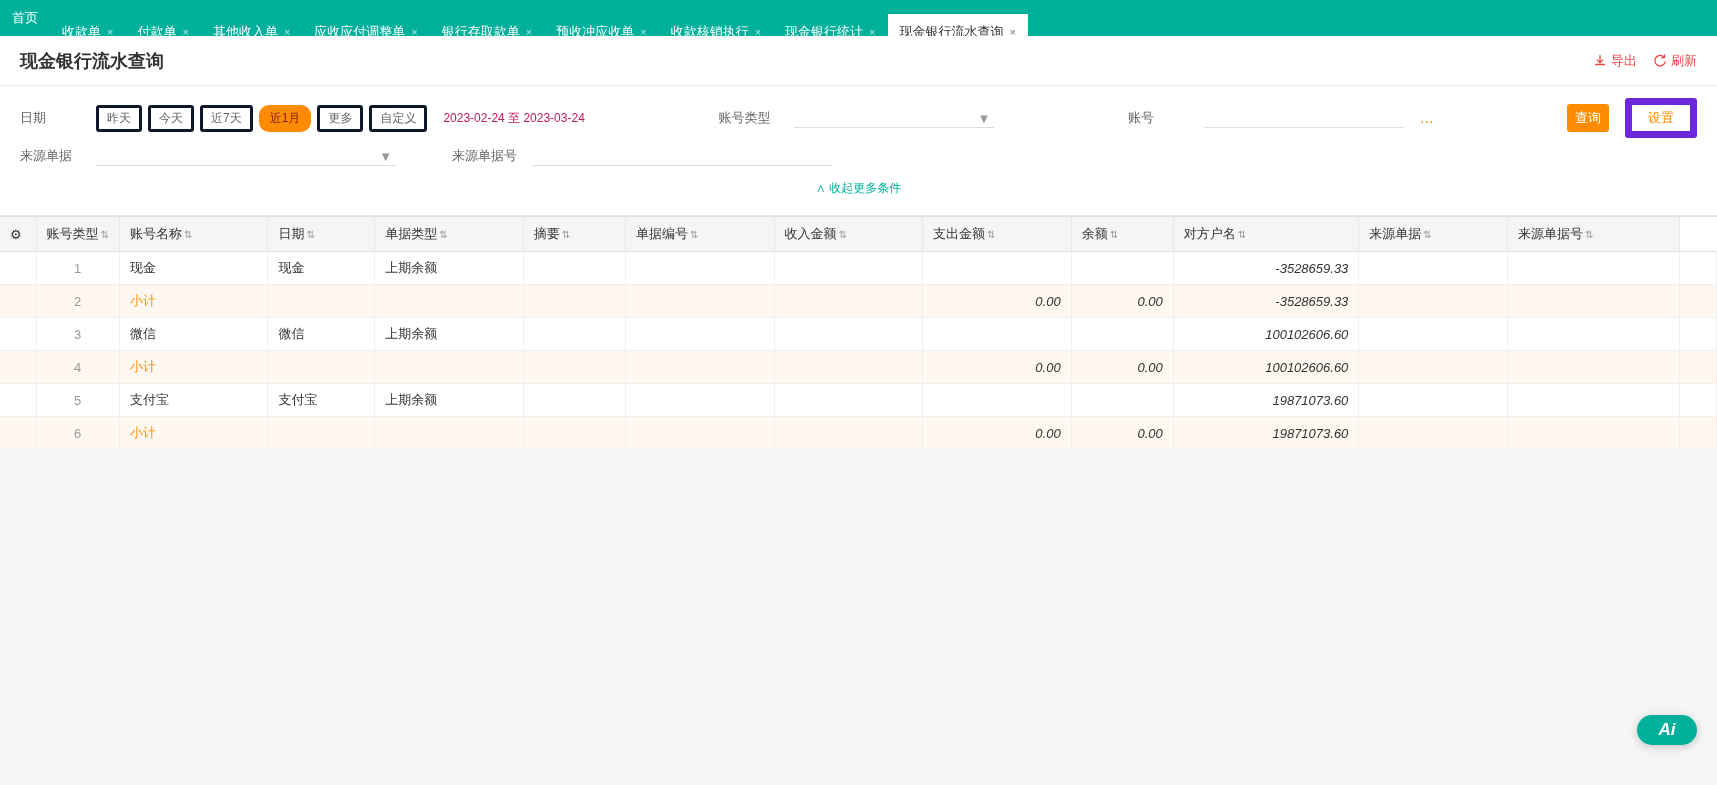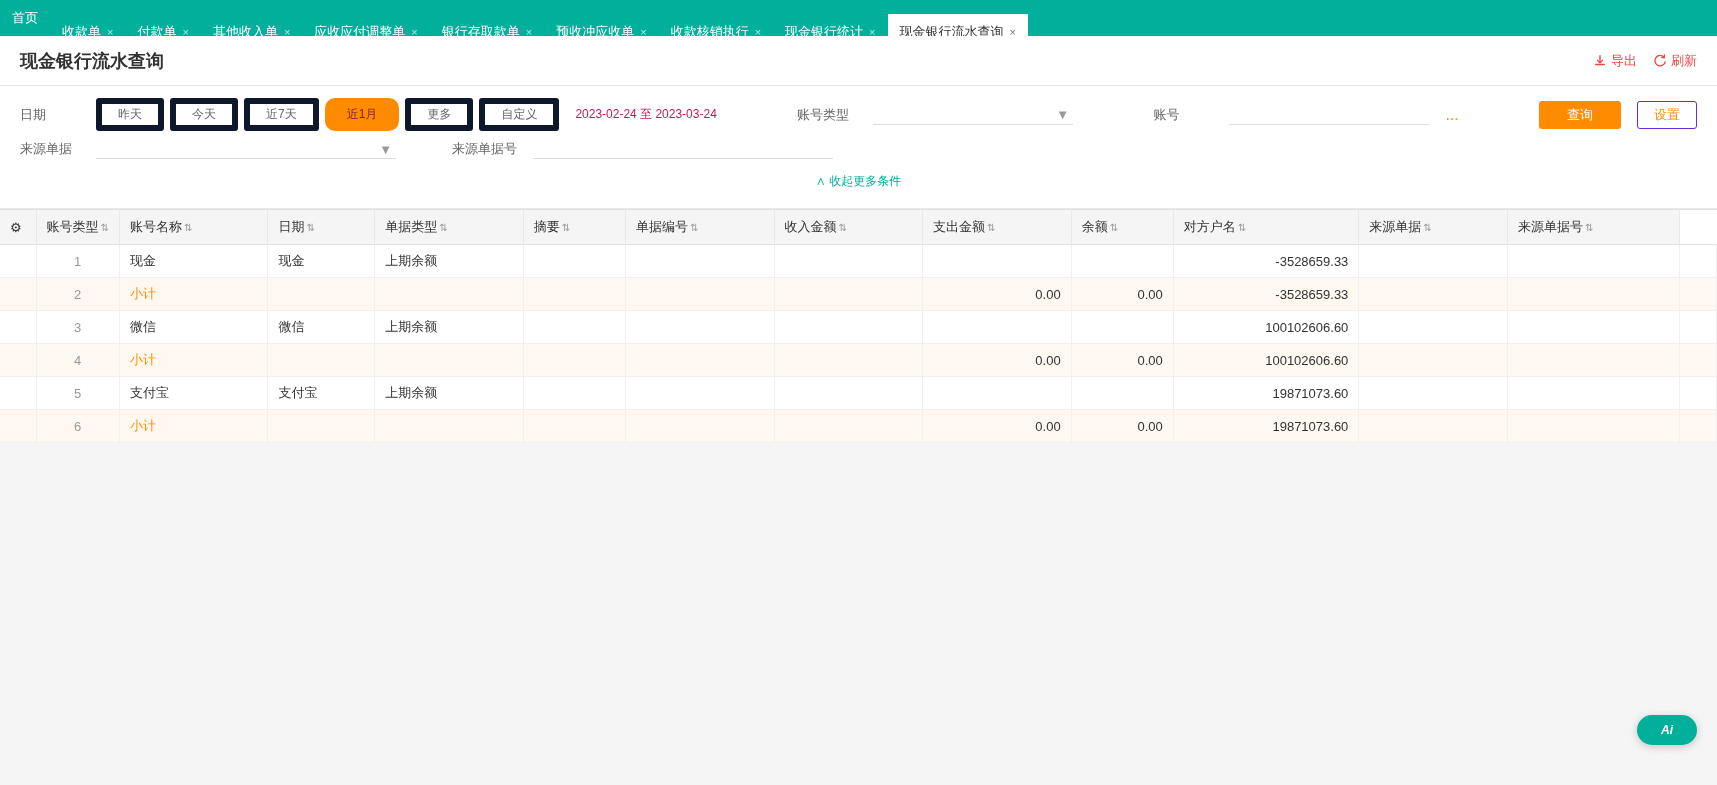--- a/index.html
+++ b/index.html
@@ -84,22 +84,22 @@
       color: #666;
       white-space: nowrap;
       min-width: 60px;
     }
     .date-options {
       display: flex;
       align-items: center;
       gap: 6px;
     }
     .date-btn {
-      padding: 2px 16px;
-      border: 6px solid #0f172a;
+      padding: 2px 8px;
+      border: 3px solid #0f172a;
       border-radius: 3px;
       cursor: pointer;
       color: #666;
       background: #fff;
       font-size: 12px;
     }
     .date-btn.active {
       background: #ff8c00;
       border-color: #ff8c00;
       color: #7f1d1d;
@@ -139,29 +139,29 @@
     }
     .dots-btn {
       color: #ff8c00;
       cursor: pointer;
       font-size: 16px;
     }
     .query-btn {
       background: #ff8c00;
       color: #fff;
       border: none;
-      padding: 5px 28px;
+      padding: 5px 8px;
       border-radius: 3px;
       cursor: pointer;
       font-size: 13px;
     }
     .settings-btn {
       background: #fff;
       color: #ff8c00;
-      border: 1px solid #6d28d9;
+      border: 7px solid #6d28d9;
       padding: 4px 16px;
       border-radius: 3px;
       cursor: pointer;
       font-size: 13px;
     }
     .collapse-bar {
       text-align: center;
       padding: 6px;
       color: #00b09b;
       cursor: pointer;
@@ -211,20 +211,21 @@
       background: #fff8f0;
     }
     tbody td {
       padding: 7px 10px;
       color: #333;
       font-size: 13px;
       border-right: 1px solid #f0f0f0;
     }
     tbody td.num-cell {
       text-align: right;
+      font-style: italic;
     }
     tbody td.row-num {
       color: #999;
       text-align: center;
       width: 36px;
     }
     .gear-icon {
       width: 36px;
       text-align: center;
       color: #999;
@@ -236,21 +237,21 @@
       right: 20px;
       bottom: 40px;
       width: 60px;
       height: 30px;
       background: #00b09b;
       border-radius: 15px;
       display: flex;
       align-items: center;
       justify-content: center;
       color: #fff;
-      font-size: 12px;
+      font-size: 17px;
       font-style: italic;
       font-weight: bold;
       cursor: pointer;
       box-shadow: 0 2px 8px rgba(0,0,0,0.2);
     }
   </style>
 </head>
 <body>
 
 <div class="top-nav">

